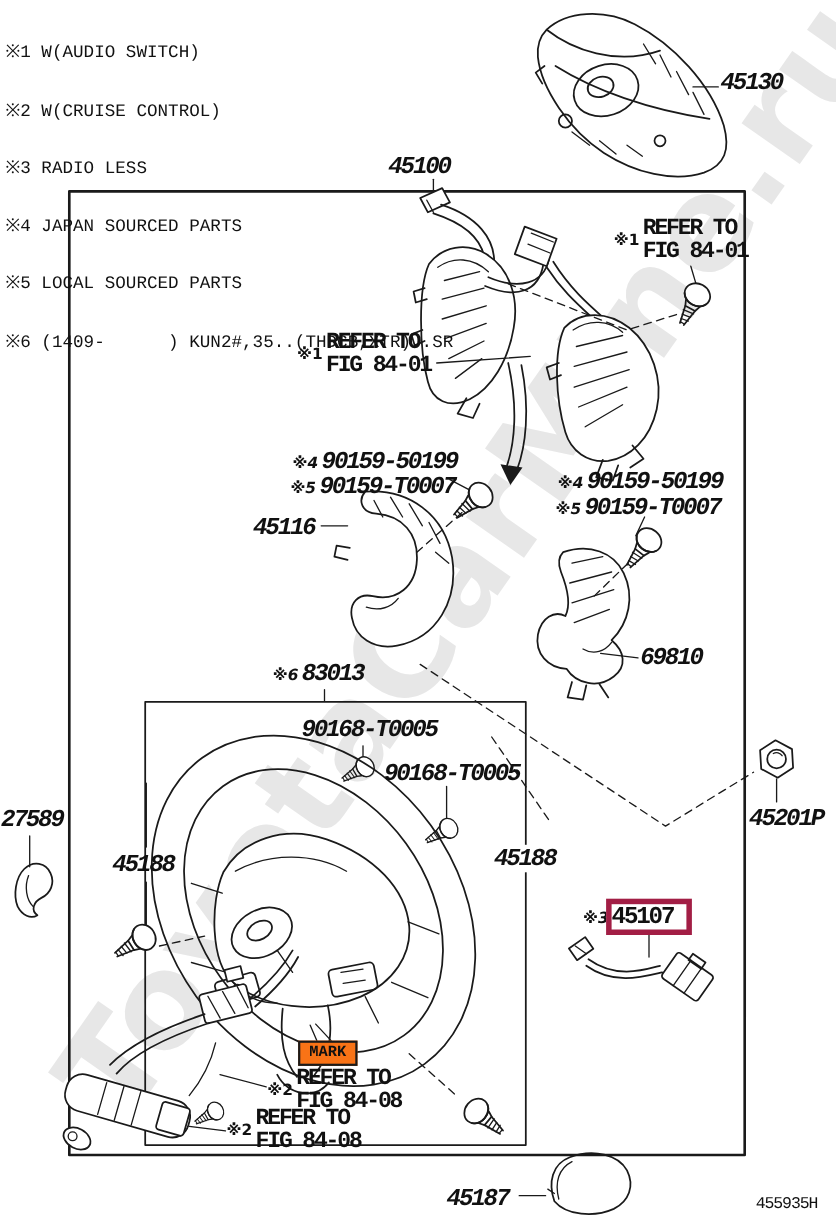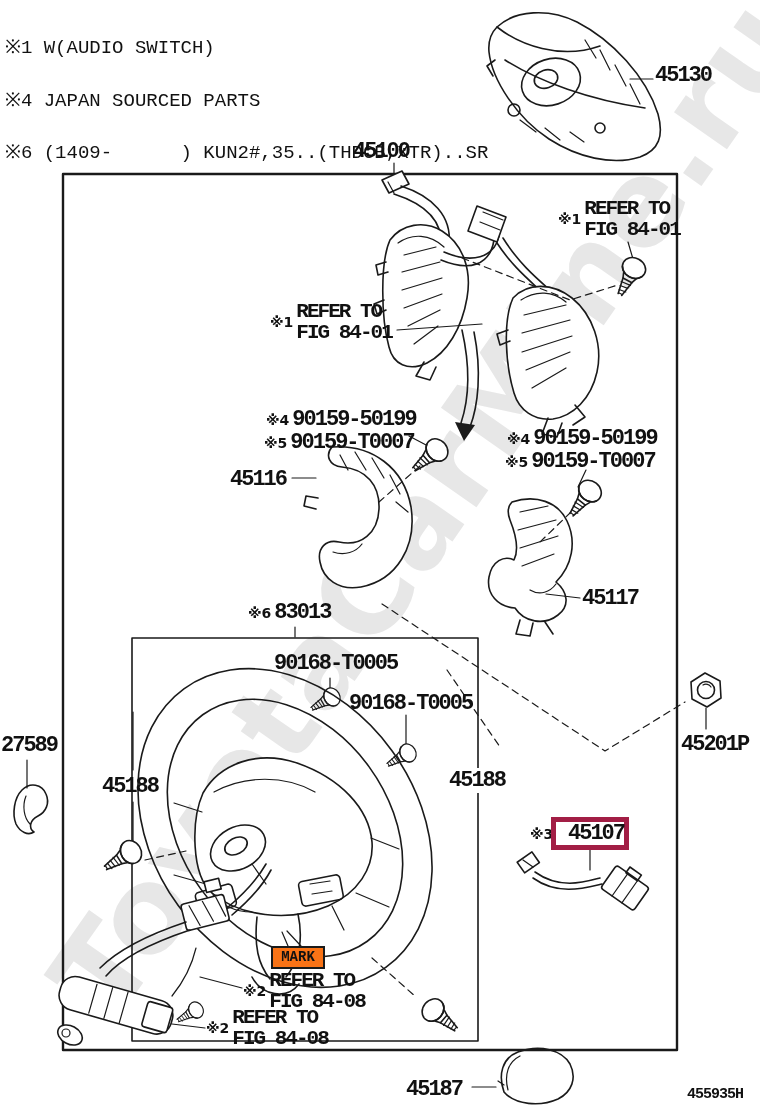--- a/index.html
+++ b/index.html
@@ -11,32 +11,32 @@
       font-size:118px;color:#e7e7e7;letter-spacing:2px;z-index:0;white-space:nowrap;}
   
   #art{position:absolute;left:0;top:0;z-index:1;}
   #art *{fill:none;stroke:#1a1a1a;stroke-width:1.6;stroke-linecap:round;stroke-linejoin:round;}
   #art .solid{fill:#ffffff;}
   #art .dash{stroke-dasharray:7 5;}
   #art .thin{stroke-width:1.2;}
   #art .frame{stroke-width:2.4;}
   #art .fillDark{fill:#1a1a1a;stroke:none;}
   
-  .legend{position:absolute;left:5px;top:5px;z-index:2;font-size:19px;line-height:17.5px;white-space:pre;}
-  .pn{position:absolute;z-index:2;font-weight:bold;font-size:22px;letter-spacing:-2px;white-space:nowrap;}
+  .legend{position:absolute;left:5px;top:5px;z-index:2;font-size:16px;line-height:17.5px;white-space:pre;}
+  .pn{position:absolute;z-index:2;font-weight:bold;font-size:22px;letter-spacing:-2px;white-space:nowrap;font-style:italic;}
   .pn .pre,.ref .pre{font-family:"DejaVu Sans",sans-serif;font-size:14px;font-weight:bold;
       letter-spacing:0;margin-right:3px;}
   .ref{position:absolute;z-index:2;display:flex;font-weight:bold;font-size:21px;
       letter-spacing:-2px;line-height:21px;white-space:nowrap;}
   .ref .pre{margin-top:11px;}
-  .code{position:absolute;z-index:2;font-size:15px;letter-spacing:-1px;font-weight:bold;}
+  .code{position:absolute;z-index:2;font-size:15px;letter-spacing:-1px;}
   .markbox{position:absolute;z-index:2;border:2px solid #1a1a1a;background:#f97316;width:50px;height:19px;
       font-weight:bold;font-size:14px;text-align:center;line-height:19px;letter-spacing:0;}
   .hl{position:absolute;z-index:3;border:5px solid #a21e45;background:#fff;width:68px;height:23px;
-      font-weight:bold;font-size:22px;letter-spacing:-2px;text-align:right;line-height:23px;}
+      font-weight:bold;font-size:22px;letter-spacing:-2px;text-align:left;line-height:23px;}
   .whitebg{background:#fff;padding:0 2px;}
 </style>
 </head>
 <body>
 
 <div id="stage">
 
   <div class="wm">ToyotaCarMine.ru</div>
 
   <svg id="art" width="760" height="1112" viewBox="0 0 760 1112">
@@ -207,21 +207,24 @@
     <g>
       <path d="M504,1092 C498,1075 502,1058 518,1052 C540,1044 562,1050 570,1064 C577,1078 572,1092 558,1099 C540,1107 515,1105 504,1092 Z"></path>
       <path class="thin" d="M508,1090 C504,1075 508,1062 520,1056"></path>
       <path class="thin" d="M504,1085 l-6,-4"></path>
     </g>
     <path class="thin" d="M472,1087 L496,1087"></path>
   </svg>
 
   <div class="legend">
     <div>※1 W(AUDIO SWITCH)</div>
+    <div>※2 W(CRUISE CONTROL)</div>
+    <div>※3 RADIO LESS</div>
     <div>※4 JAPAN SOURCED PARTS</div>
+    <div>※5 LOCAL SOURCED PARTS</div>
     <div>※6 (1409-      ) KUN2#,35..(THDCB,XTR)..SR</div>
   </div>
 
   <div class="pn" style="left:353px;top:139px;">45100</div>
   <div class="pn" style="left:655px;top:63px;">45130</div>
 
   <div class="ref" style="left:558px;top:198px;">
     <span class="pre">※1</span>
     <span><span>REFER TO</span><br><span>FIG 84-01</span></span>
   </div>
@@ -237,21 +240,21 @@
     <span class="pre">※5</span><span>90159-T0007</span>
   </div>
   <div class="pn" style="left:507px;top:426px;">
     <span class="pre">※4</span><span>90159-50199</span>
   </div>
   <div class="pn" style="left:505px;top:449px;">
     <span class="pre">※5</span><span>90159-T0007</span>
   </div>
 
   <div class="pn" style="left:230px;top:467px;">45116</div>
-  <div class="pn" style="left:582px;top:586px;">45117</div>
+  <div class="pn" style="left:582px;top:586px;">69810</div>
 
   <div class="pn" style="left:248px;top:600px;">
     <span class="pre">※6</span><span>83013</span>
   </div>
 
   <div class="pn" style="left:274px;top:651px;">90168-T0005</div>
   <div class="pn" style="left:349px;top:691px;">90168-T0005</div>
 
   <div class="pn" style="left:1px;top:733px;">27589</div>
   <div class="pn" style="left:102px;top:774px;">45188</div>

